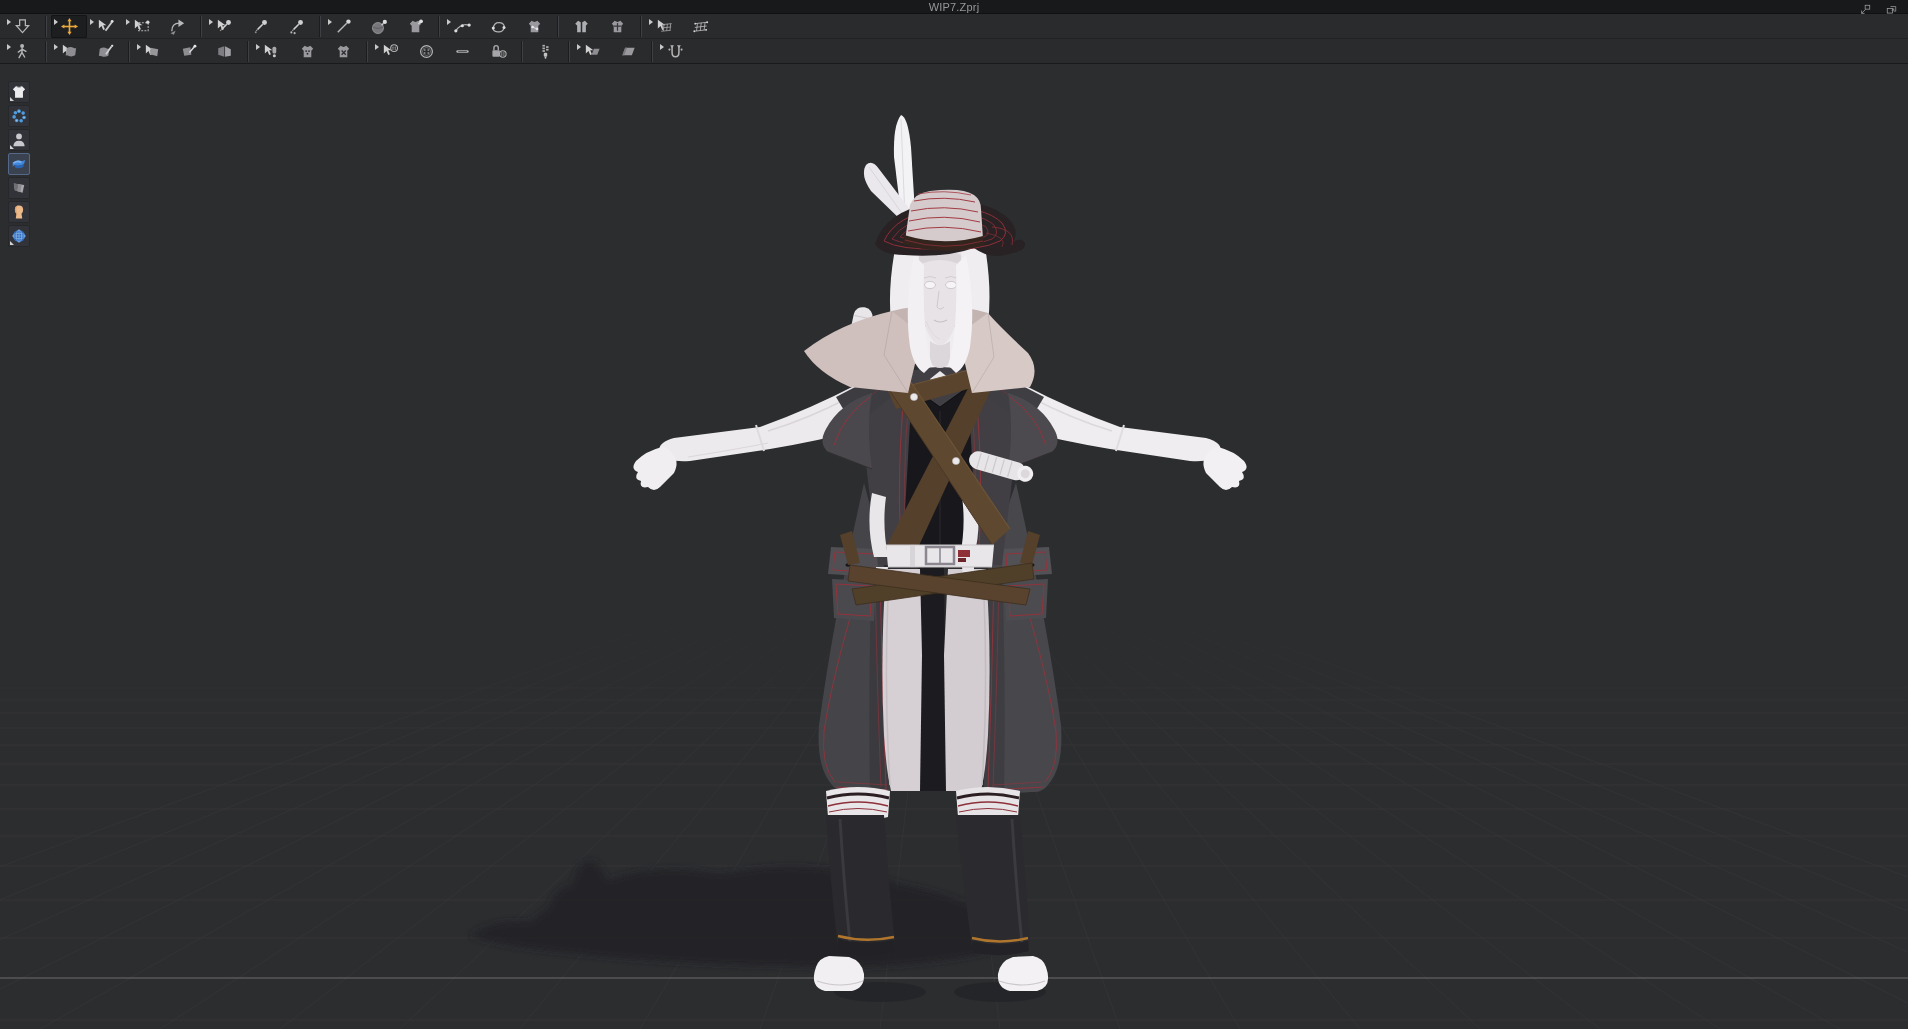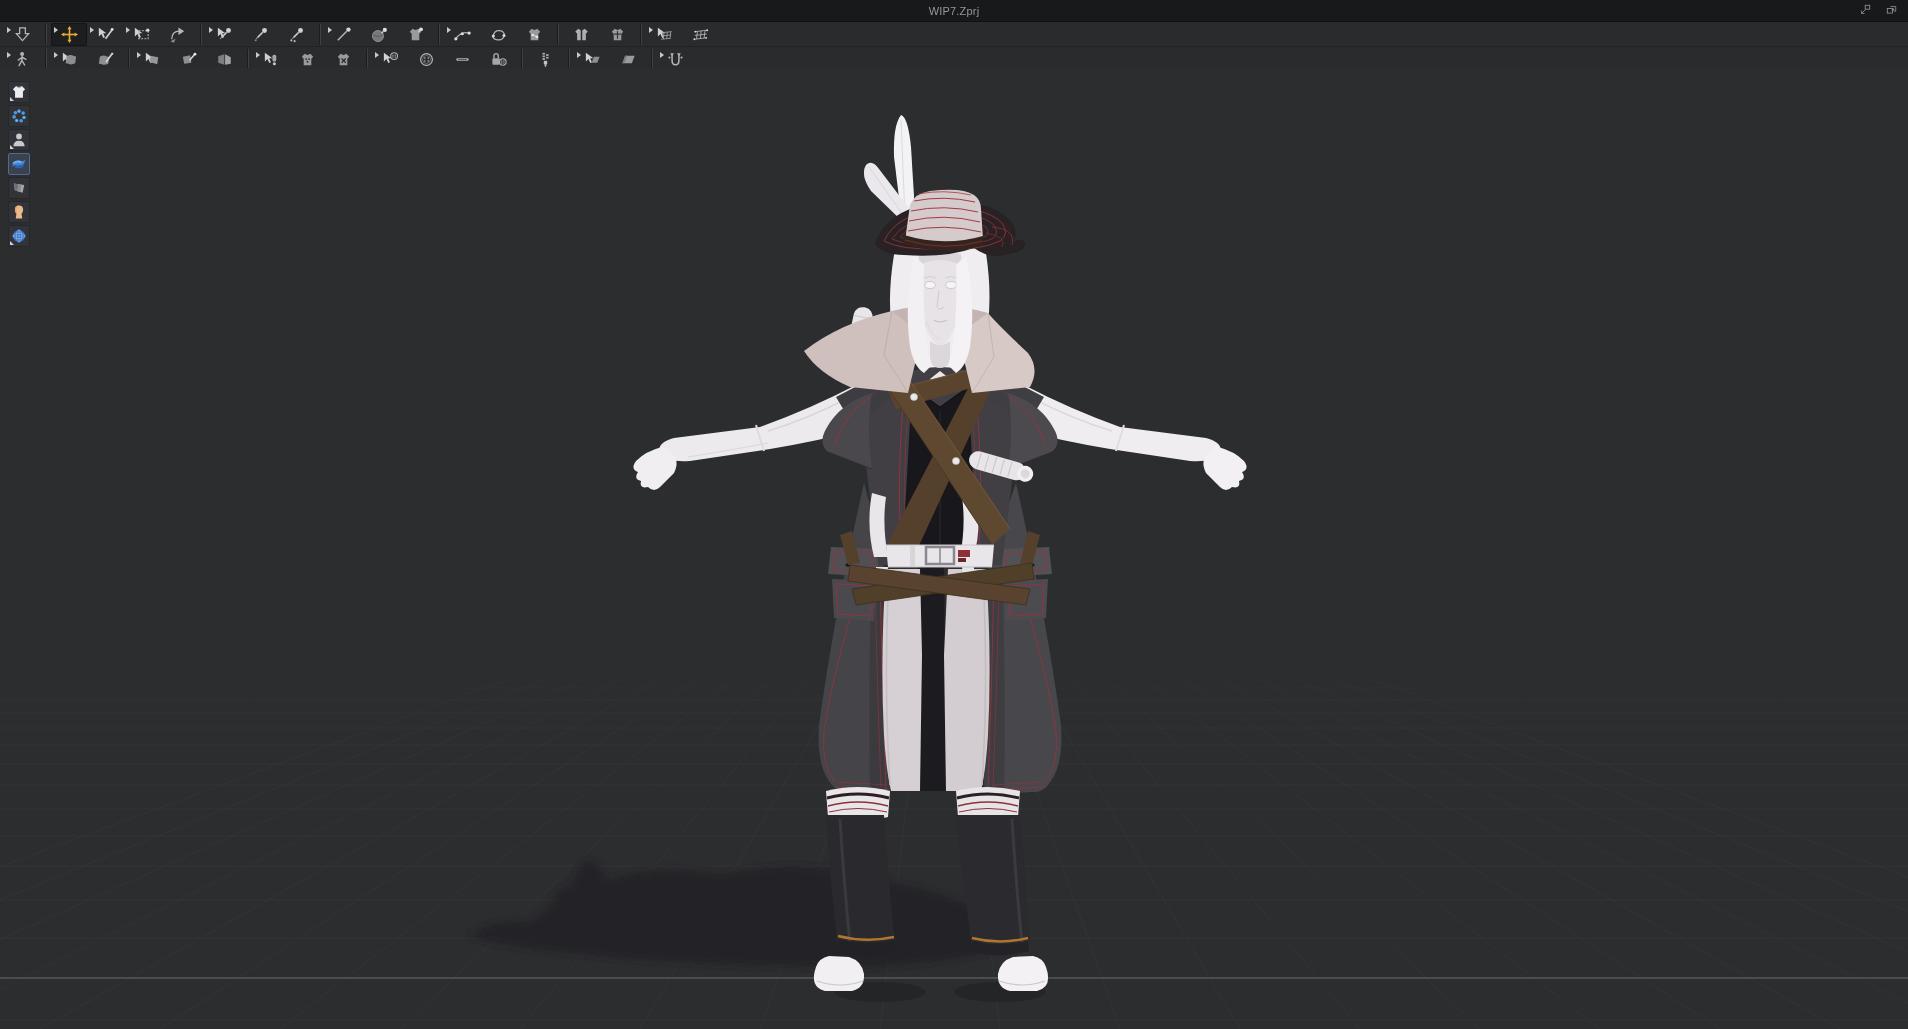--- a/index.html
+++ b/index.html
@@ -1,19 +1,19 @@
 <!DOCTYPE html>
 <html><head>
 <meta charset="utf-8">
 <style>
   html,body{margin:0;padding:0;background:#222;}
   body{width:1908px;height:1029px;position:relative;font-family:"Liberation Sans",sans-serif;overflow:hidden;}
   .app{position:absolute;inset:0;width:1908px;height:1029px;background:#2c2d2f;overflow:hidden;}
 
-  .titlebar{height:22px;box-sizing:border-box;background:#18191b;border-bottom:1px solid #101113;
+  .titlebar{height:14px;box-sizing:border-box;background:#18191b;border-bottom:1px solid #101113;
             display:flex;align-items:center;justify-content:center;position:relative;}
   .title{font-size:11px;color:#96979a;letter-spacing:.2px;}
   .win-controls{position:absolute;right:10px;top:2px;display:flex;gap:12px;}
   .win-btn{width:14px;height:14px;display:flex;align-items:center;justify-content:center;}
   .win-btn svg{width:13px;height:13px;}
 
   .toolbar{height:25px;box-sizing:border-box;background:#2a2b2d;display:flex;align-items:center;
            padding:0 4px;border-bottom:1px solid #212224;}
   #tb-row2{border-bottom:1px solid #191a1c;}
   .tb-group{display:flex;align-items:center;height:100%;}

